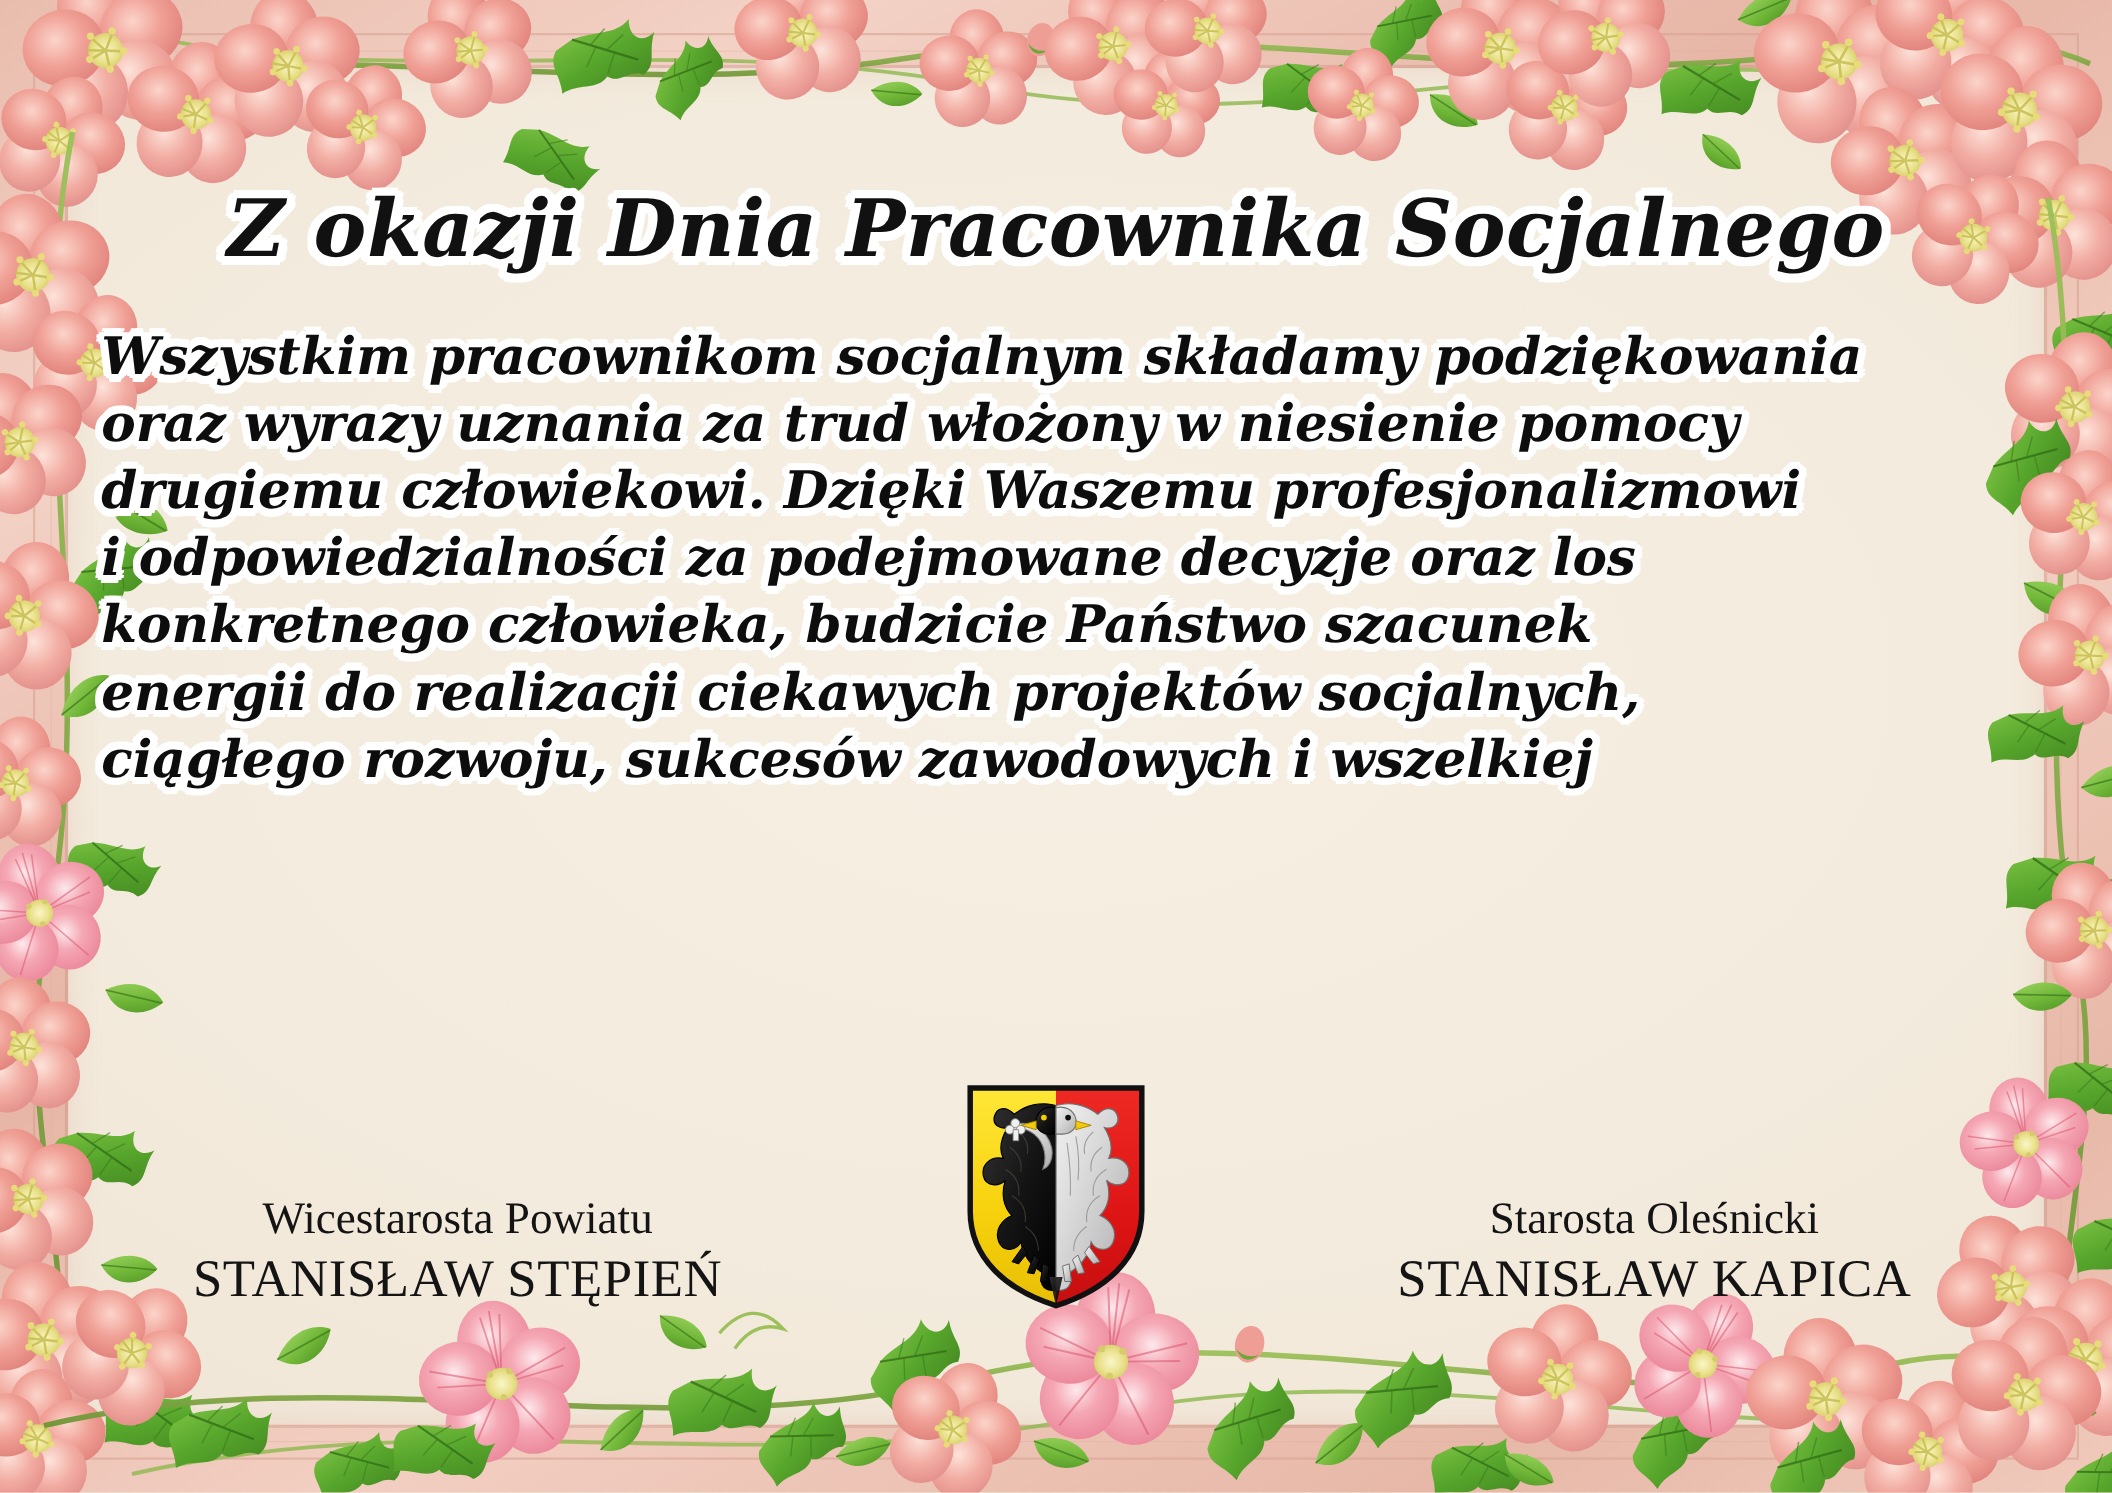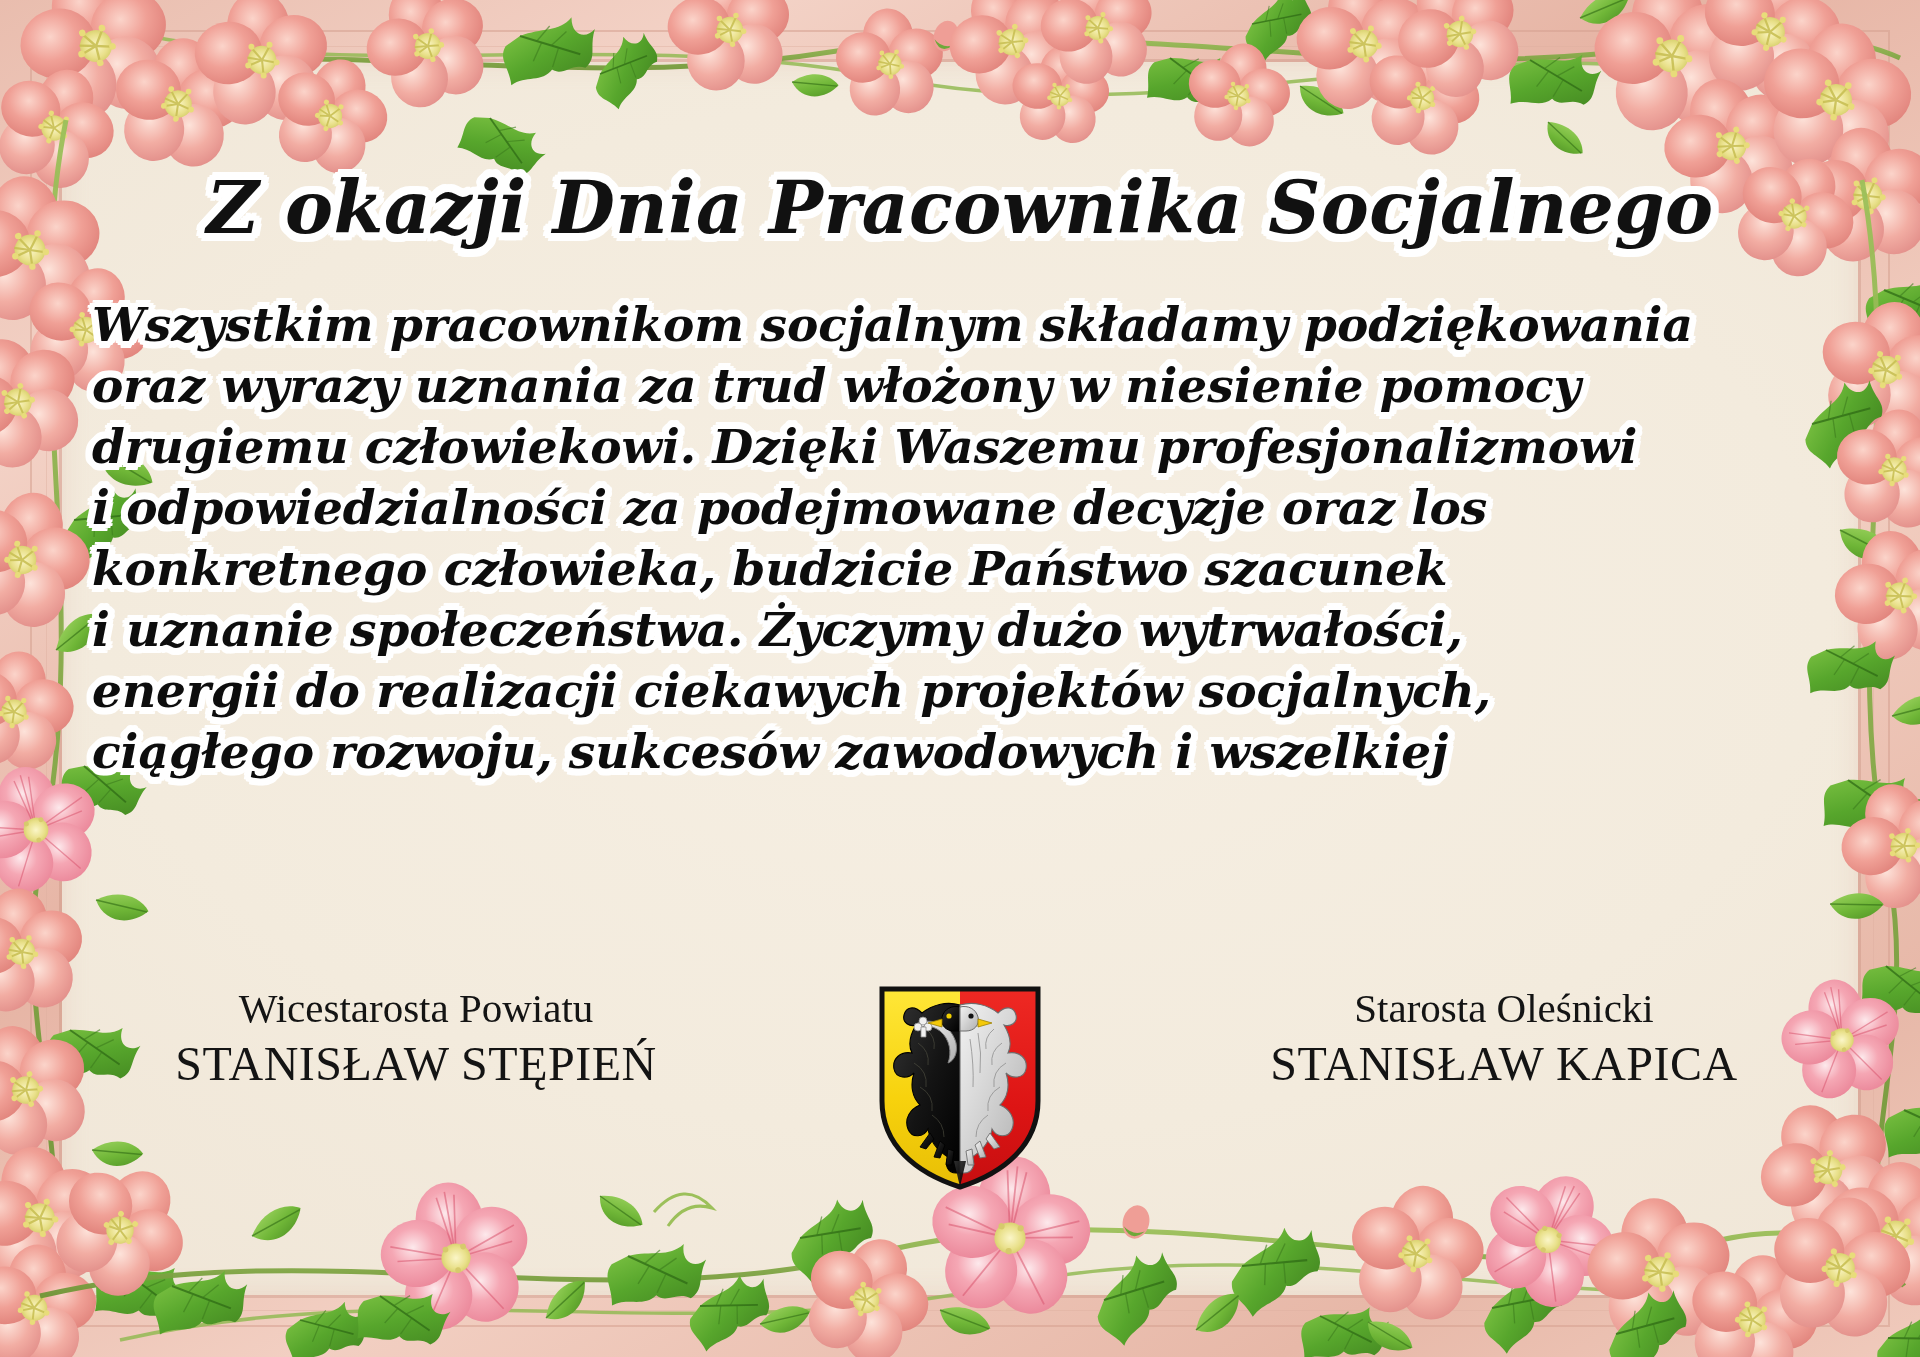--- a/index.html
+++ b/index.html
@@ -97,21 +97,21 @@
       -3px -3px 0 #fff, 3px -3px 0 #fff, -3px 3px 0 #fff, 3px 3px 0 #fff,
       -6px 0 0 #fff, 6px 0 0 #fff, 0 -6px 0 #fff, 0 6px 0 #fff,
       -5px -4px 0 #fff, 5px -4px 0 #fff, -5px 4px 0 #fff, 5px 4px 0 #fff,
       -7px -2px 0 #fff, 7px -2px 0 #fff, -2px -7px 0 #fff, 2px -7px 0 #fff,
       -2px 7px 0 #fff, 2px 7px 0 #fff, -7px 2px 0 #fff, 7px 2px 0 #fff;
   }
 
   
   .signatures{
     position:absolute;left:0;right:0;bottom:72px;
-    display:flex;align-items:flex-start;justify-content:space-between;
+    display:flex;align-items:flex-end;justify-content:space-between;
     padding:0 64px;
   }
   .sig{
     text-align:center;
     font-family:"Liberation Serif","DejaVu Serif",serif;
     color:#141414;
     width:520px;
   }
   .sig .role{font-size:41px;line-height:1.25;}
   .sig .name{font-size:48px;line-height:1.25;letter-spacing:.5px;}
@@ -584,21 +584,20 @@
   <div class="content">
 
     <h1 class="title">Z okazji Dnia Pracownika Socjalnego</h1>
 
     <div class="body-text">
       <span class="ln">Wszystkim pracownikom socjalnym składamy podziękowania</span>
       <span class="ln">oraz wyrazy uznania za trud włożony w niesienie pomocy</span>
       <span class="ln">drugiemu człowiekowi. Dzięki Waszemu profesjonalizmowi</span>
       <span class="ln">i odpowiedzialności za podejmowane decyzje oraz los</span>
       <span class="ln">konkretnego człowieka, budzicie Państwo szacunek</span>
-      <span class="ln">i uznanie społeczeństwa. Życzymy dużo wytrwałości,</span>
       <span class="ln">energii do realizacji ciekawych projektów socjalnych,</span>
       <span class="ln">ciągłego rozwoju, sukcesów zawodowych i wszelkiej</span>
     </div>
 
     <div class="signatures">
 
       <div class="sig">
         <div class="role">Wicestarosta Powiatu</div>
         <div class="name">STANISŁAW STĘPIEŃ</div>
       </div>

